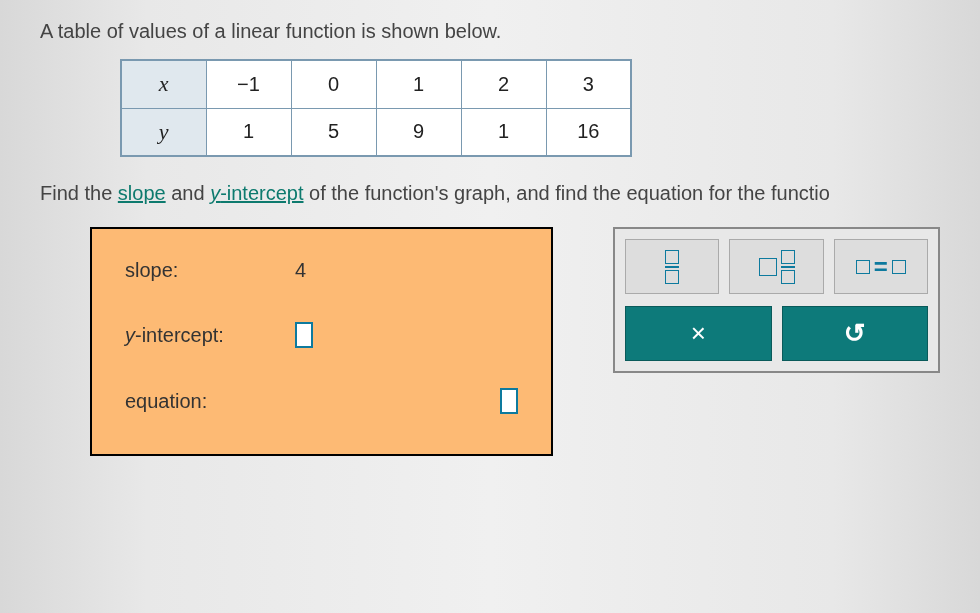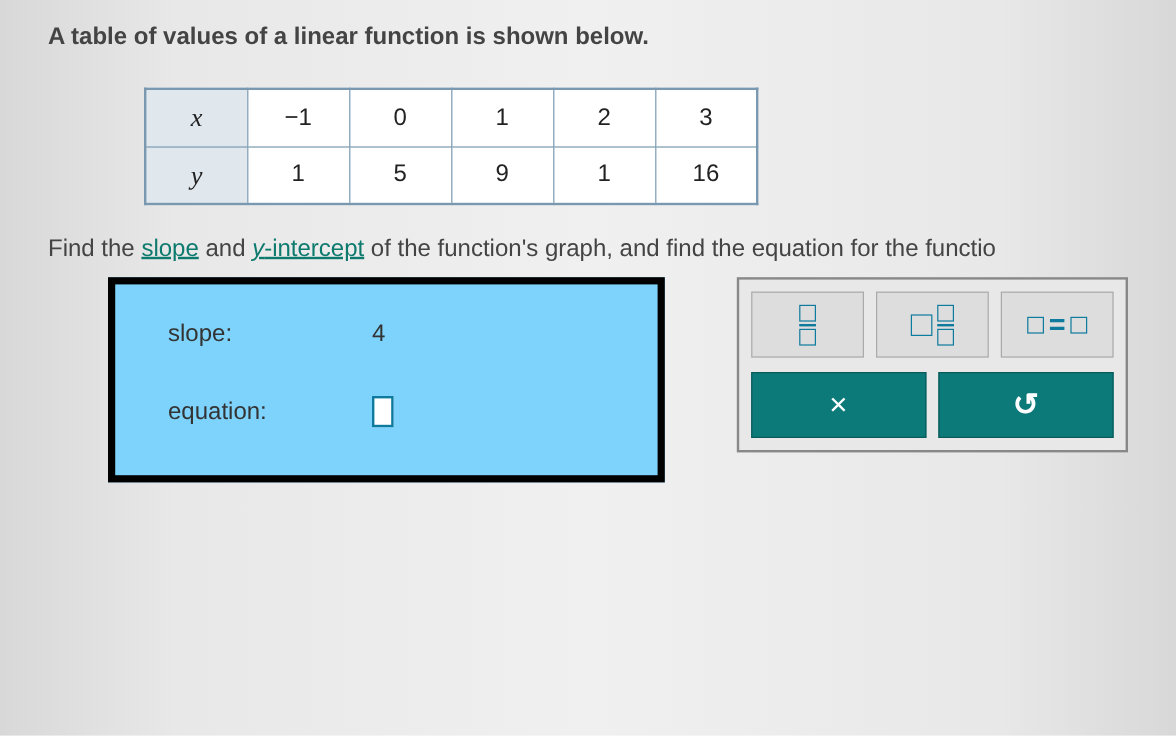--- a/index.html
+++ b/index.html
@@ -12,22 +12,21 @@
       background: linear-gradient(to right, #d8d8d8 0%, #e8e8e8 15%, #f0f0f0 50%, #e8e8e8 85%, #d8d8d8 100%);
       width: 980px;
       height: 613px;
       padding: 20px 40px;
       color: #333;
       overflow: hidden;
     }
     .prompt {
       font-size: 20px;
       color: #444;
-      margin-bottom: 30px;
-      font-weight: bold;
+      margin-bottom: 16px;
     }
     .value-table {
       border-collapse: collapse;
       margin-left: 80px;
       margin-bottom: 25px;
       background: #fff;
       border: 2px solid #7a99b0;
     }
     .value-table td, .value-table th {
       border: 1.5px solid #7a99b0;
@@ -40,48 +39,49 @@
     }
     .value-table .header-cell {
       background: #e0e8ee;
       font-style: italic;
       font-family: 'Times New Roman', serif;
       font-size: 22px;
     }
     .instruction {
       font-size: 20px;
       color: #444;
-      margin-bottom: 12px;
+      margin-bottom: 22px;
       white-space: nowrap;
     }
     .keyword {
       color: #0d7a6e;
       text-decoration: underline;
     }
     .bottom-row {
       display: flex;
       gap: 60px;
       align-items: flex-start;
       margin-left: 50px;
     }
     .answer-box {
-      border: 6px solid #000000;
-      background: #7dd3fc;
+      border: 2px solid #000000;
+      background: #fdba74;
       width: 480px;
-      padding: 30px 44px;
+      padding: 30px 33px;
     }
     .answer-row {
       display: flex;
       align-items: center;
       margin-bottom: 40px;
       font-size: 20px;
       color: #333;
     }
     .answer-row:last-child {
       margin-bottom: 10px;
+      justify-content: space-between;
     }
     .answer-label {
       width: 170px;
       font-style: italic;
     }
     .answer-label.plain {
       font-style: normal;
     }
     .answer-value {
       font-size: 20px;
@@ -192,20 +192,24 @@
   <span>Find the </span><span class="keyword">slope</span><span> and </span><span class="keyword"><span style="font-style:italic">y</span><span>-intercept</span></span><span> of the function's graph, and find the equation for the functio</span>
 </div>
 
 <div class="bottom-row">
   <div class="answer-box">
     <div class="answer-row">
       <span class="answer-label plain">slope:</span>
       <span class="answer-value">4</span>
     </div>
     <div class="answer-row">
+      <span class="answer-label"><span style="font-style:italic">y</span><span style="font-style:normal">-intercept:</span></span>
+      <span class="placeholder-box"></span>
+    </div>
+    <div class="answer-row">
       <span class="answer-label plain">equation:</span>
       <span class="placeholder-box"></span>
     </div>
   </div>
 
   <div class="toolbox">
     <div class="tool-top">
       <div class="tool-btn">
         <span class="frac">
           <span class="small-sq"></span>

